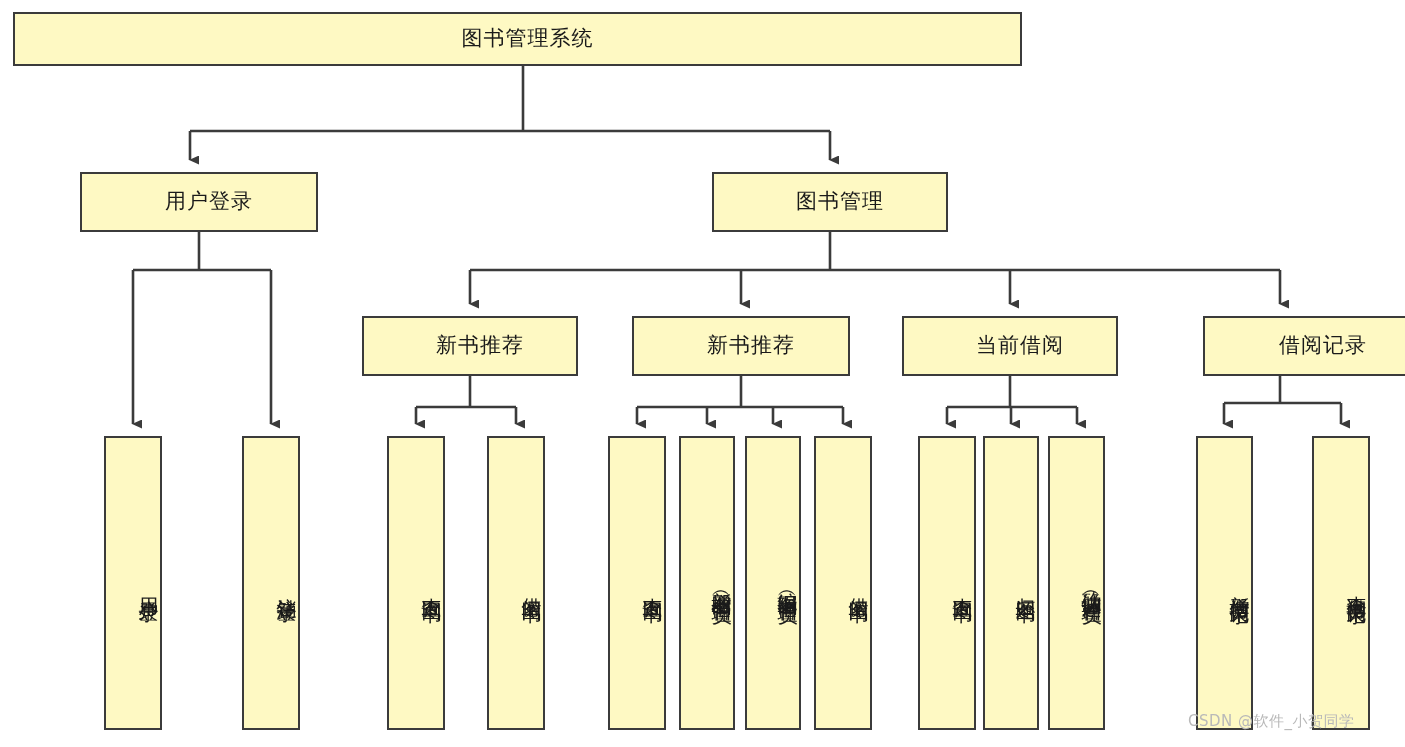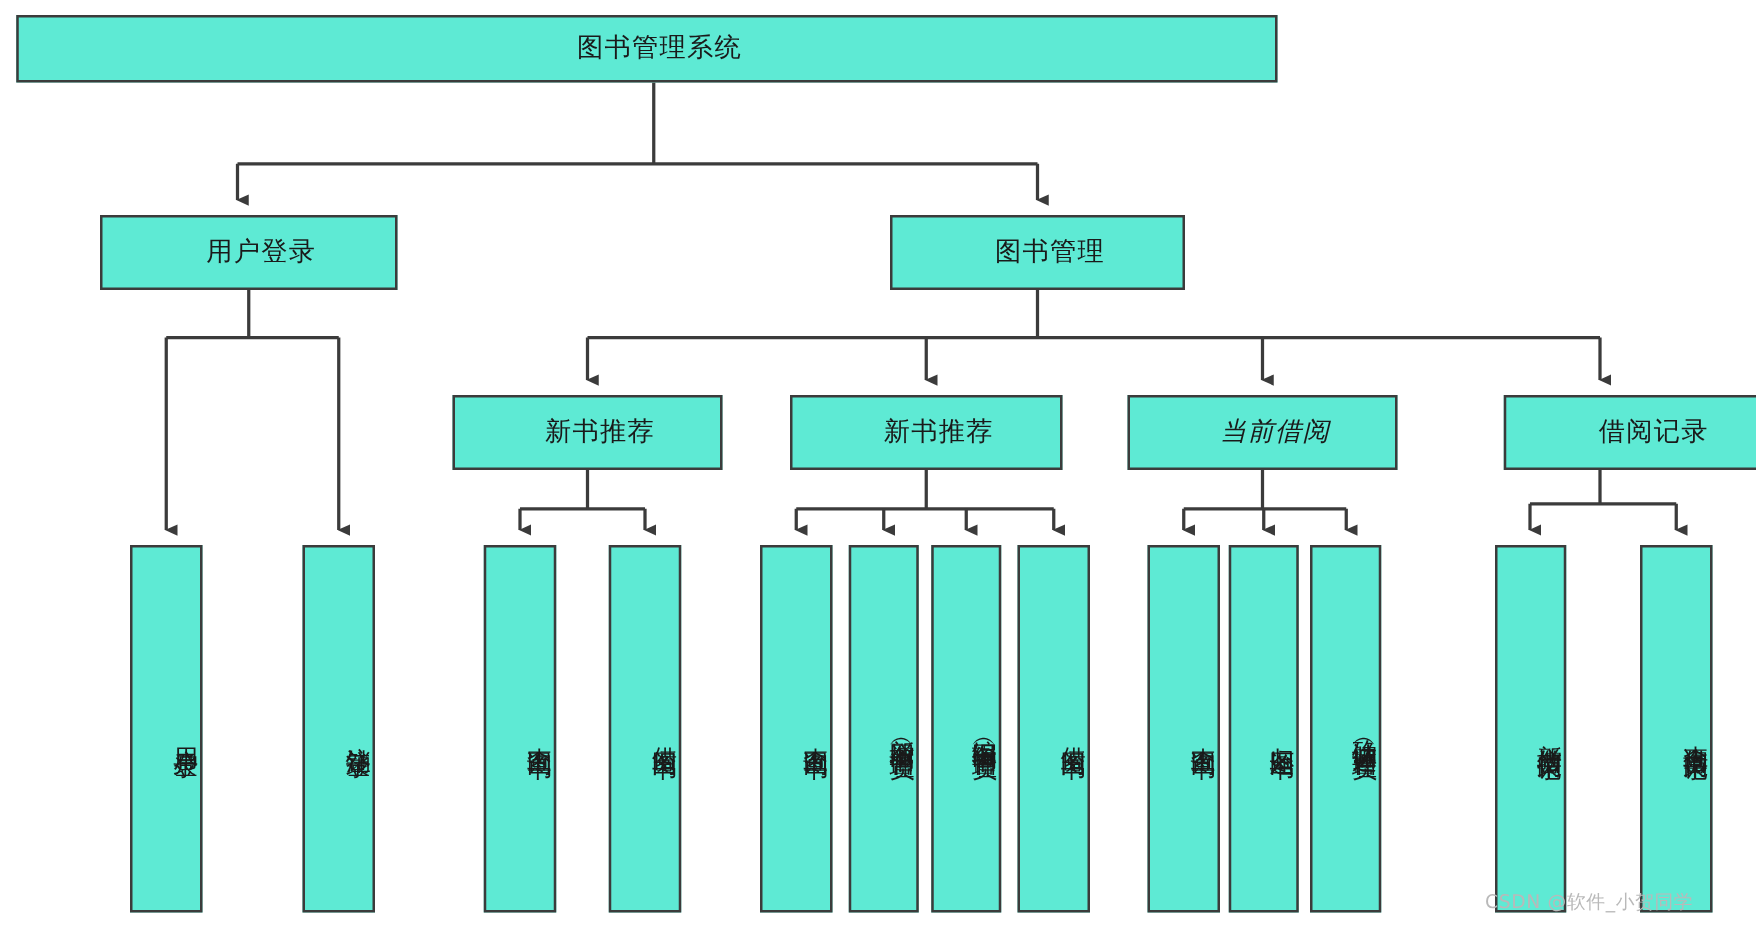--- a/index.html
+++ b/index.html
@@ -22,21 +22,21 @@
     position: absolute;
     left: 0;
     top: 0;
     width: 1405px;
     height: 747px;
     pointer-events: none;
   }
   .node {
     position: absolute;
     box-sizing: border-box;
-    background: #5eead4;
+    background: #fef9c3;
     border: 2px solid #3b3b3b;
     display: flex;
     align-items: center;
     justify-content: center;
     color: #1a1a1a;
     padding-left: 20px;
   }
   .node.horizontal {
     font-size: 21px;
     letter-spacing: 1px;
@@ -126,21 +126,21 @@
   <div class="node horizontal" id="node-root" style="left: 13px; top: 12px; width: 1009px; height: 54px;">图书管理系统</div>
 
   <div class="node horizontal" id="node-user-login" style="left: 80px; top: 172px; width: 238px; height: 60px;">用户登录</div>
 
   <div class="node horizontal" id="node-book-manage" style="left: 712px; top: 172px; width: 236px; height: 60px;">图书管理</div>
 
   <div class="node horizontal" id="node-new-book-recommend" style="left: 362px; top: 316px; width: 216px; height: 60px;">新书推荐</div>
 
   <div class="node horizontal" id="node-book-borrow" style="left: 632px; top: 316px; width: 218px; height: 60px;">新书推荐</div>
 
-  <div class="node horizontal" id="node-current-borrow" style="left: 902px; top: 316px; width: 216px; height: 60px; font-style: italic;">当前借阅</div>
+  <div class="node horizontal" id="node-current-borrow" style="left: 902px; top: 316px; width: 216px; height: 60px;">当前借阅</div>
 
   <div class="node horizontal" id="node-borrow-record" style="left: 1203px; top: 316px; width: 220px; height: 60px;">借阅记录</div>
 
   <div class="node vertical" style="left: 104px; top: 436px; width: 58px; height: 294px;">用户登录</div>
   <div class="node vertical" style="left: 242px; top: 436px; width: 58px; height: 294px;">注销登录</div>
   <div class="node vertical" style="left: 387px; top: 436px; width: 58px; height: 294px;">查询图书</div>
   <div class="node vertical" style="left: 487px; top: 436px; width: 58px; height: 294px;">借阅图书</div>
   <div class="node vertical" style="left: 608px; top: 436px; width: 58px; height: 294px;">查询图书</div>
   <div class="node vertical topaligned" style="left: 679px; top: 436px; width: 56px; height: 294px;">新增图书（管理员）</div>
   <div class="node vertical topaligned" style="left: 745px; top: 436px; width: 56px; height: 294px;">编辑图书（管理员）</div>

